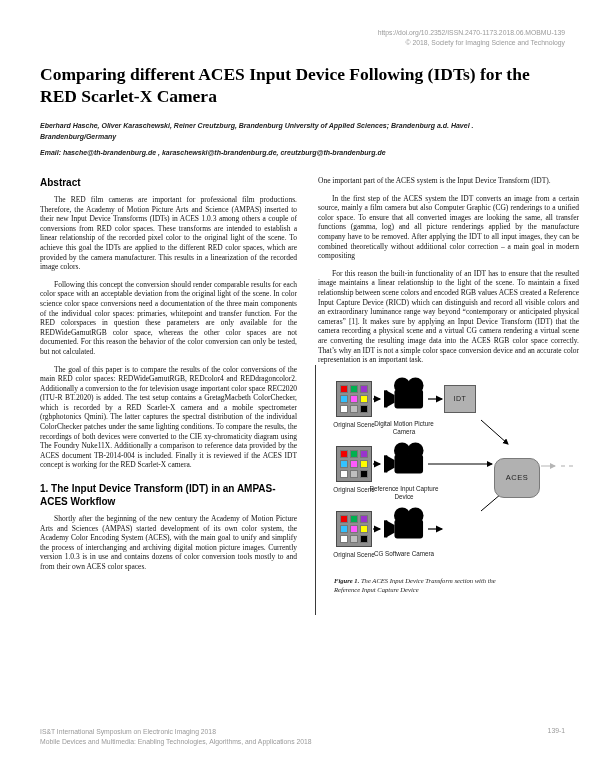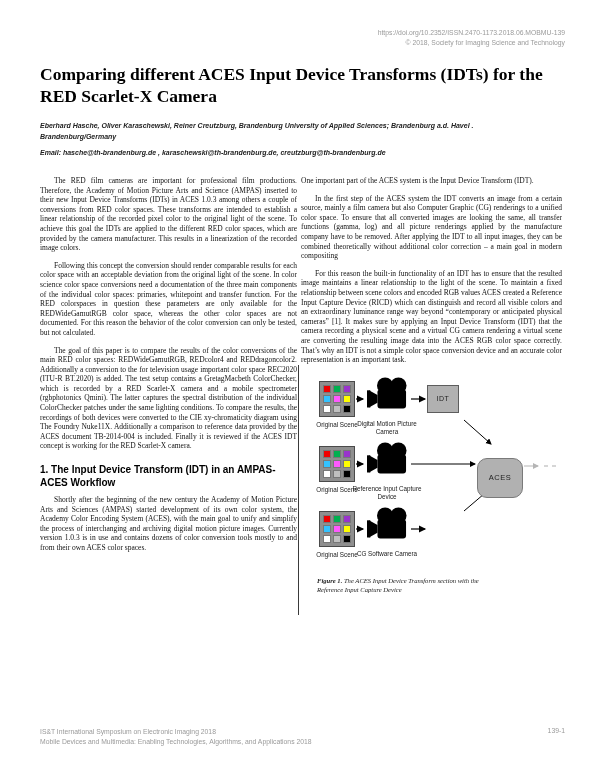--- a/index.html
+++ b/index.html
@@ -35,21 +35,21 @@
   }
   .email {
     position: absolute; top: 149px; left: 40px; width: 525px;
     font-family: "Liberation Sans", sans-serif;
     font-style: italic; font-weight: bold;
     font-size: 7px; color: #222;
   }
   
   .col { position: absolute; top: 176px; }
   .col-left  { left: 40px;  width: 257px; }
-  .col-right { left: 301px; width: 261px; }
+  .col-right { left: 318px; width: 261px; }
   .sec-heading {
     font-family: "Liberation Sans", sans-serif;
     font-weight: bold; font-size: 10px; line-height: 1.3;
     color: #000; margin-bottom: 6px;
   }
   .sec-heading.numbered { margin-top: 12px; }
   p.body {
     font-size: 7.5px; line-height: 1.28;
     text-align: justify; text-indent: 14px;
     margin-bottom: 8px;
@@ -121,28 +121,29 @@
 </head>
 <body>
 
 <div class="page">
 
   <div class="hdr">
     <div>https://doi.org/10.2352/ISSN.2470-1173.2018.06.MOBMU-139</div>
     <div>© 2018, Society for Imaging Science and Technology</div>
   </div>
 
-  <h1 class="title">Comparing different ACES Input Device Transforms (IDTs) for the RED Scarlet-X Camera</h1>
+  <h1 class="title">Comparing different ACES Input Device Following (IDTs) for the RED Scarlet-X Camera</h1>
   <div class="authors">
     <div>Eberhard Hasche, Oliver Karaschewski, Reiner Creutzburg, Brandenburg University of Applied Sciences; Brandenburg a.d. Havel .</div>
     <div>Brandenburg/Germany</div>
   </div>
   <div class="email">Email: hasche@th-brandenburg.de , karaschewski@th-brandenburg.de, creutzburg@th-brandenburg.de</div>
 
   <div class="col col-left">
+    <div class="sec-heading">Abstract</div>
     <p class="body abstract-p">The RED film cameras are important for professional film productions. Therefore, the Academy of Motion Picture Arts and Science (AMPAS) inserted to their new Input Device Transforms (IDTs) in ACES 1.0.3 among others a couple of conversions from RED color spaces. These transforms are intended to establish a linear relationship of the recorded pixel color to the original light of the scene. To achieve this goal the IDTs are applied to the different RED color spaces, which are provided by the camera manufacturer. This results in a linearization of the recorded image colors.</p>
     <p class="body abstract-p">Following this concept the conversion should render comparable results for each color space with an acceptable deviation from the original light of the scene. In color science color space conversions need a documentation of the three main components of the individual color spaces: primaries, whitepoint and transfer function. For the RED colorspaces in question these parameters are only available for the REDWideGamutRGB color space, whereas the other color spaces are not documented. For this reason the behavior of the color conversion can only be tested, but not calculated.</p>
     <p class="body abstract-p">The goal of this paper is to compare the results of the color conversions of the main RED color spaces: REDWideGamutRGB, REDcolor4 and REDdragoncolor2. Additionally a conversion to the for television usage important color space REC2020 (ITU-R BT.2020) is added. The test setup contains a GretagMacbeth ColorChecker, which is recorded by a RED Scarlet-X camera and a mobile spectrometer (rgbphotonics Qmini). The latter captures the spectral distribution of the individual ColorChecker patches under the same lighting conditions. To compare the results, the recordings of both devices were converted to the CIE xy-chromaticity diagram using The Foundry Nuke11X. Additionally a comparison to reference data provided by the ACES document TB-2014-004 is included. Finally it is reviewed if the ACES IDT concept is working for the RED Scarlet-X camera.</p>
     <div class="sec-heading numbered">1. The Input Device Transform (IDT) in an AMPAS-ACES Workflow</div>
     <p class="body">Shortly after the beginning of the new century the Academy of Motion Picture Arts and Sciences (AMPAS) started development of its own color system, the Academy Color Encoding System (ACES), with the main goal to unify and simplify the process of interchanging and archiving digital motion picture images. Currently version 1.0.3 is in use and contains dozens of color conversion tools mostly to and from their own ACES color spaces.</p>
   </div>
 
   <div class="col col-right">
     <p class="body no-indent">One important part of the ACES system is the Input Device Transform (IDT).</p>
     <p class="body">In the first step of the ACES system the IDT converts an image from a certain source, mainly a film camera but also Computer Graphic (CG) renderings to a unified color space. To ensure that all converted images are looking the same, all transfer functions (gamma, log) and all picture renderings applied by the manufacture company have to be removed. After applying the IDT to all input images, they can be combined theoretically without additional color correction – a main goal in modern compositing</p>

